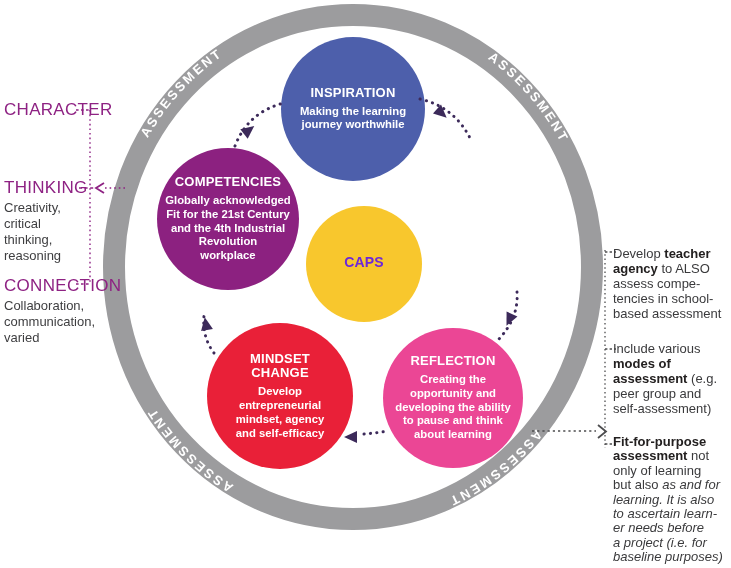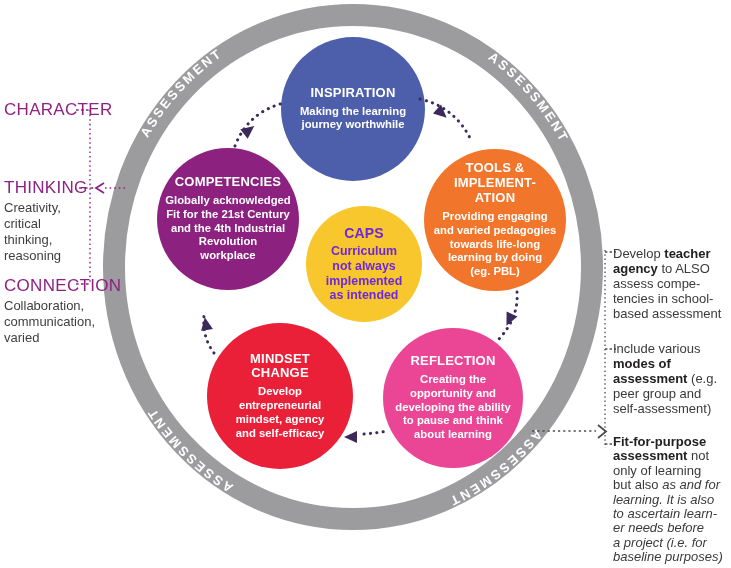--- a/index.html
+++ b/index.html
@@ -73,44 +73,30 @@
       <path d="M605,444 H616" stroke-width="1.3" stroke-dasharray="2.4 2.2"></path>
       <path d="M598,425 L606,431.5 L598,438" stroke-width="1.8"></path>
     </g>
   </svg>
 
   <div class="circle c-inspiration">
     <div class="c-title">INSPIRATION</div>
     <div class="c-body">Making the learning
 journey worthwhile</div>
   </div>
-  <div class="circle c-tools">
-    <div class="c-title">TOOLS &amp;
-IMPLEMENT-
-ATION</div>
-    <div class="c-body">Providing engaging
-and varied pedagogies
-towards life-long
-learning by doing
-(eg. PBL)</div>
-  </div>
   <div class="circle c-competencies">
     <div class="c-title">COMPETENCIES</div>
     <div class="c-body">Globally acknowledged
 Fit for the 21st Century
 and the 4th Industrial
 Revolution
 workplace</div>
   </div>
   <div class="circle c-caps">
     <div class="c-title">CAPS</div>
-    <div class="c-body">Curriculum
-not always
-implemented
-as intended</div>
   </div>
   <div class="circle c-mindset">
     <div class="c-title">MINDSET
 CHANGE</div>
     <div class="c-body">Develop
 entrepreneurial
 mindset, agency
 and self-efficacy</div>
   </div>
   <div class="circle c-reflection">

